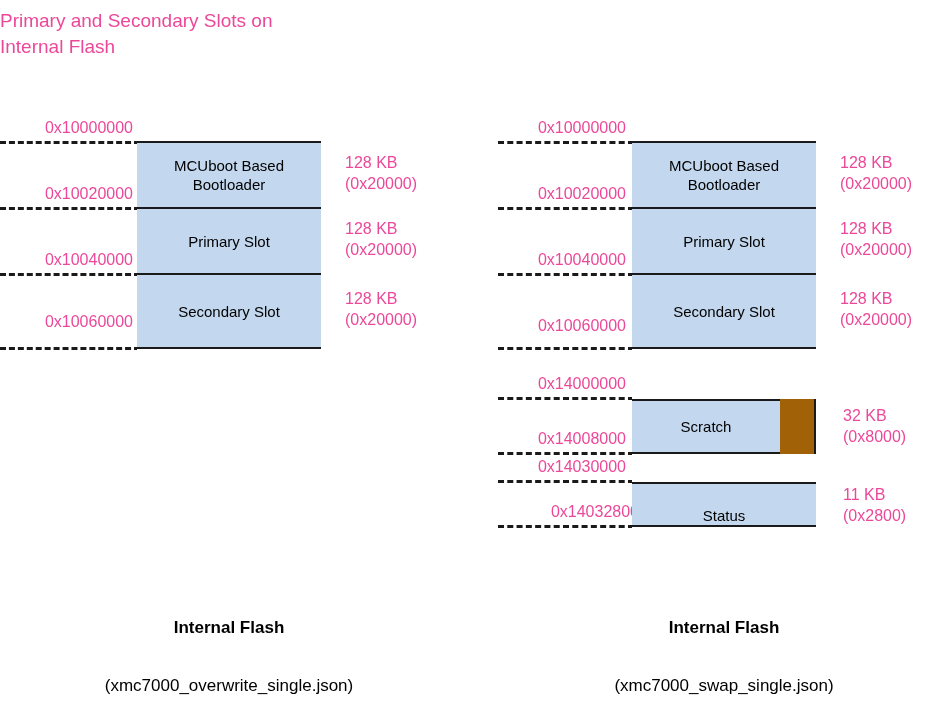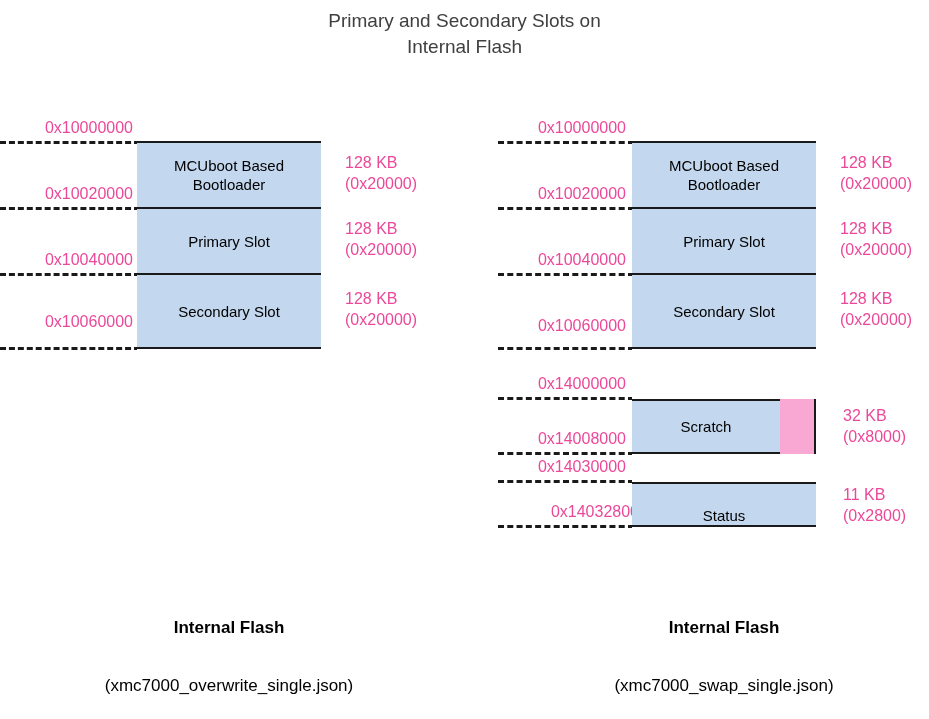--- a/index.html
+++ b/index.html
@@ -15,35 +15,34 @@
     font-family: "Liberation Sans", sans-serif;
     color: #000000;
   }
 
   
   .title {
     position: absolute;
     left: 0;
     top: 8px;
     width: 929px;
-    text-align: center;
     font-size: 19px;
     line-height: 26px;
-    color: #404040;
+    color: #ec4899;
   }
   .title span { display: block; }
 
   
   .diagram { position: absolute; top: 0; left: 0; }
 
   
   .mem-box {
     position: absolute;
     border: 2px solid #1a1a1a;
-    background: #f9a8d4;
+    background: #a16207;
     box-sizing: border-box;
   }
 
   
   .region {
     position: absolute;
     box-sizing: border-box;
     display: flex;
     align-items: center;
     justify-content: center;

